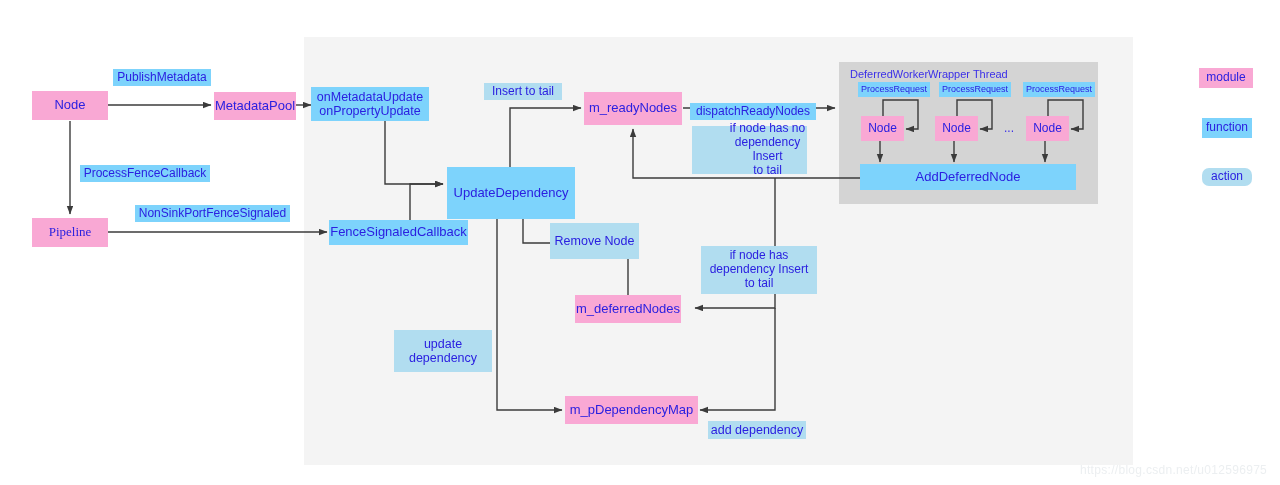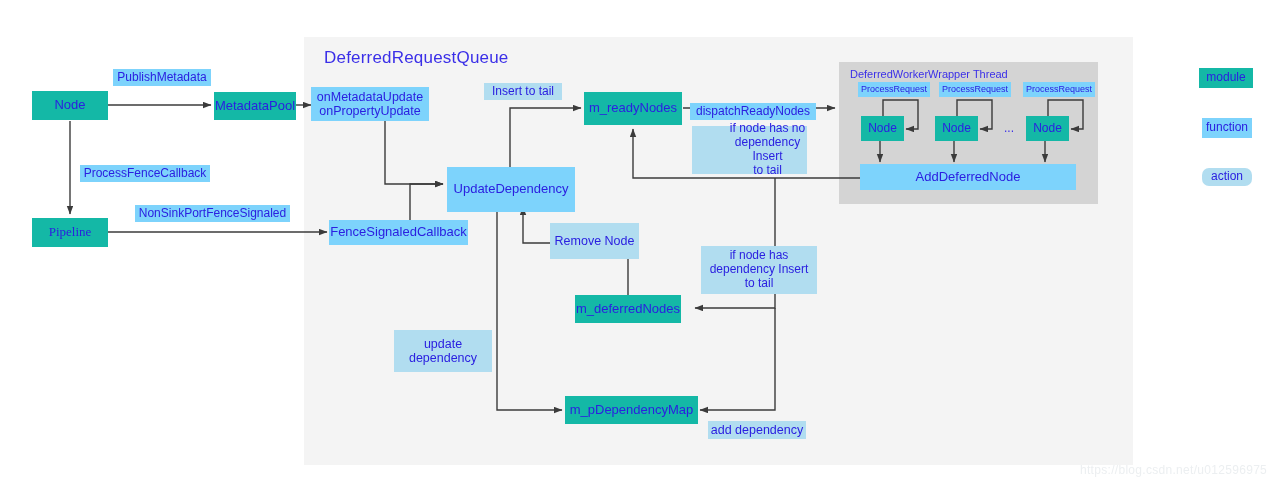--- a/index.html
+++ b/index.html
@@ -15,21 +15,21 @@
   }
   .thread-panel{
     position:absolute;background:#d4d4d4;
   }
   .box{
     position:absolute;box-sizing:border-box;
     display:flex;align-items:center;justify-content:center;
     text-align:center;color:#2b20e0;line-height:1.15;
     white-space:pre-line;
   }
-  .module{background:#14b8a6;}
+  .module{background:#f9a8d4;}
   .function{background:#7dd3fc;}
   .action{background:#b1ddf0;}
   .title{
     position:absolute;color:#3b2fe8;font-size:17px;letter-spacing:.2px;
   }
   .thread-title{
     position:absolute;color:#3b2fe8;font-size:11px;
   }
   svg{position:absolute;left:0;top:0;overflow:visible;}
   .watermark{
@@ -39,21 +39,20 @@
 </style>
 </head>
 <body>
 
 <div id="canvas">
 
   <div class="panel" style="left:304px;top:37px;width:829px;height:428px;"></div>
 
   <div class="thread-panel" style="left:839px;top:62px;width:259px;height:142px;"></div>
 
-  <div class="title" style="left:324px;top:48px;">DeferredRequestQueue</div>
 
   <div class="thread-title" style="left:850px;top:68px;">DeferredWorkerWrapper Thread</div>
 
   <svg width="1280" height="485">
     <defs>
       <marker id="ah" markerWidth="9" markerHeight="9" refX="8" refY="3.2" orient="auto" markerUnits="userSpaceOnUse">
         <path d="M0,0 L8.5,3.2 L0,6.4 z" fill="#3b3b3b"></path>
       </marker>
     </defs>
     <g fill="none" stroke="#3b3b3b" stroke-width="1.4" marker-end="url(#ah)">
@@ -103,21 +102,21 @@
 
   <div class="box function" style="left:80px;top:165px;width:130px;height:17px;font-size:12px;">ProcessFenceCallback</div>
 
   <div class="box function" style="left:135px;top:205px;width:155px;height:17px;font-size:12px;">NonSinkPortFenceSignaled</div>
 
   <div class="box function" style="left:311px;top:87px;width:118px;height:34px;font-size:12.5px;">onMetadataUpdate
 onPropertyUpdate</div>
 
   <div class="box function" style="left:329px;top:220px;width:139px;height:25px;font-size:13px;">FenceSignaledCallback</div>
 
-  <div class="box function" style="left:447px;top:167px;width:128px;height:45px;font-size:13px;">UpdateDependency</div>
+  <div class="box function" style="left:447px;top:167px;width:128px;height:52px;font-size:13px;">UpdateDependency</div>
 
   <div class="box function" style="left:690px;top:83px;width:126px;height:17px;font-size:12px;margin-top:20px;">dispatchReadyNodes</div>
 
   <div class="box module" style="left:584px;top:92px;width:98px;height:33px;font-size:13px;">m_readyNodes</div>
 
   <div class="box module" style="left:575px;top:295px;width:106px;height:28px;font-size:13px;">m_deferredNodes</div>
 
   <div class="box module" style="left:565px;top:396px;width:133px;height:28px;font-size:13px;">m_pDependencyMap</div>
 
   <div class="box action" style="left:484px;top:83px;width:78px;height:17px;font-size:12px;">Insert to tail</div>

